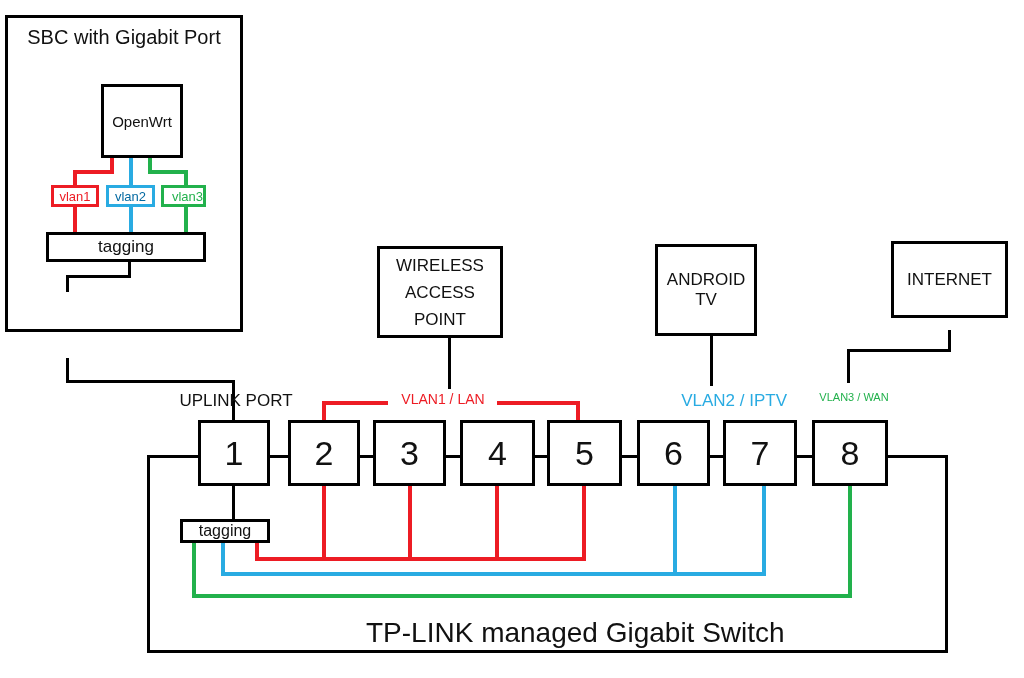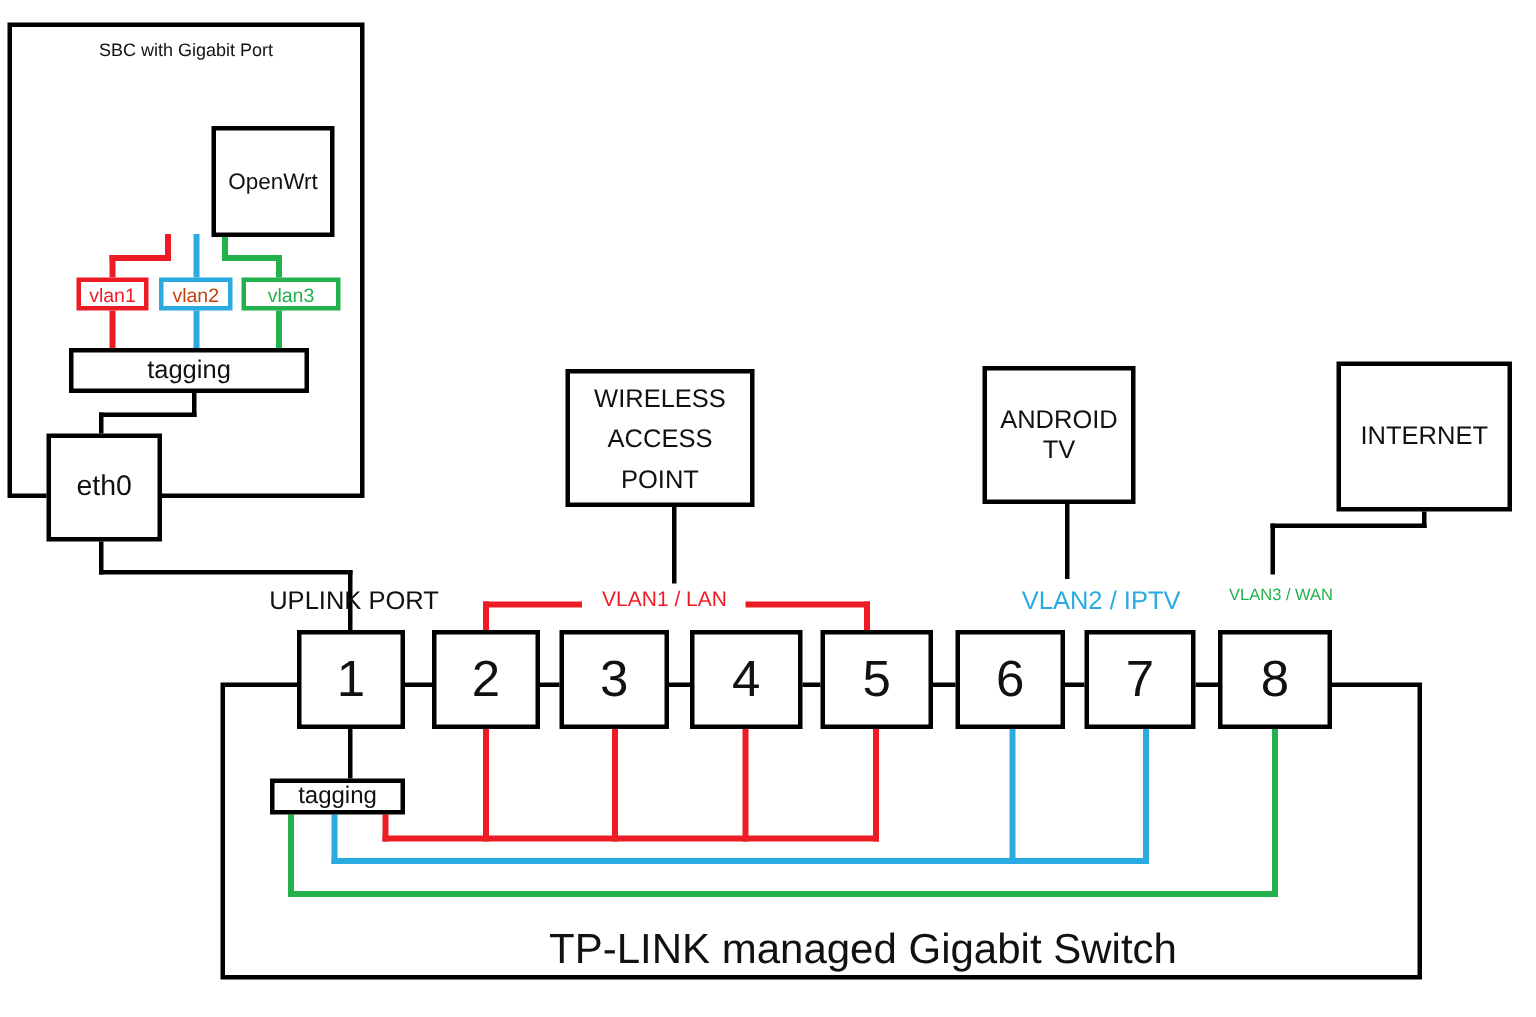--- a/index.html
+++ b/index.html
@@ -12,54 +12,51 @@
   .ctr{display:flex;align-items:center;justify-content:center;text-align:center;}
   .port{font-size:34px;z-index:3;}
   .cbox{border-width:3px;border-style:solid;font-size:13px;z-index:3;background:#fff;}
 </style>
 </head>
 <body>
 
 <div id="stage">
 
   <div class="box" style="left:5px;top:15px;width:238px;height:317px;z-index:1;"></div>
-  <div class="lbl" style="left:5px;top:26px;width:238px;font-size:12px;text-align:center;">SBC with Gigabit Port</div>
+  <div class="lbl" style="left:5px;top:26px;width:238px;font-size:20px;text-align:center;">SBC with Gigabit Port</div>
 
-  <div class="box fill ctr" style="left:101px;top:84px;width:82px;height:74px;font-size:15px;margin-left:40px;">
+  <div class="box fill ctr" style="left:101px;top:84px;width:82px;height:74px;font-size:15px;">
     <span>OpenWrt</span>
   </div>
 
   <div class="box cbox ctr" style="left:51px;top:185px;width:48px;height:22px;border-color:#ED1C24;color:#ED1C24;">
     <span>vlan1</span>
   </div>
-  <div class="box cbox ctr" style="left:106px;top:185px;width:49px;height:22px;border-color:#29ABE2;color:#c2410c;">
+  <div class="box cbox ctr" style="left:106px;top:185px;width:49px;height:22px;border-color:#29ABE2;color:#0369a1;">
     <span>vlan2</span>
   </div>
-  <div class="box cbox ctr" style="left:161px;top:185px;width:66px;height:22px;border-color:#22B14C;color:#22B14C;">
+  <div class="box cbox ctr" style="left:161px;top:185px;width:45px;height:22px;border-color:#22B14C;color:#22B14C;justify-content:flex-end;">
     <span>vlan3</span>
   </div>
 
   <div class="box fill ctr" style="left:46px;top:232px;width:160px;height:30px;font-size:17px;">
     <span>tagging</span>
   </div>
 
-  <div class="box fill ctr" style="left:31px;top:289px;width:77px;height:72px;font-size:19px;">
-    <span>eth0</span>
-  </div>
 
   <div class="box fill ctr" style="left:377px;top:246px;width:126px;height:92px;font-size:17px;line-height:27px;">
     <span>
       <span>WIRELESS</span><br>
       <span>ACCESS POINT</span>
     </span>
   </div>
   <div class="box fill ctr" style="left:655px;top:244px;width:102px;height:92px;font-size:17px;">
     <span>ANDROID TV</span>
   </div>
-  <div class="box fill ctr" style="left:891px;top:241px;width:117px;height:100px;font-size:17px;">
+  <div class="box fill ctr" style="left:891px;top:241px;width:117px;height:77px;font-size:17px;">
     <span>INTERNET</span>
   </div>
 
   <div class="box" style="left:147px;top:455px;width:801px;height:198px;z-index:1;"></div>
   <div class="lbl" style="left:366px;top:617px;width:400px;font-size:28px;text-align:center;">TP-LINK managed Gigabit Switch</div>
 
   <div class="box fill ctr port" style="left:198px;top:420px;width:72px;height:66px;">
       <span>1</span>
     </div>
   <div class="box fill ctr port" style="left:288px;top:420px;width:72px;height:66px;">

